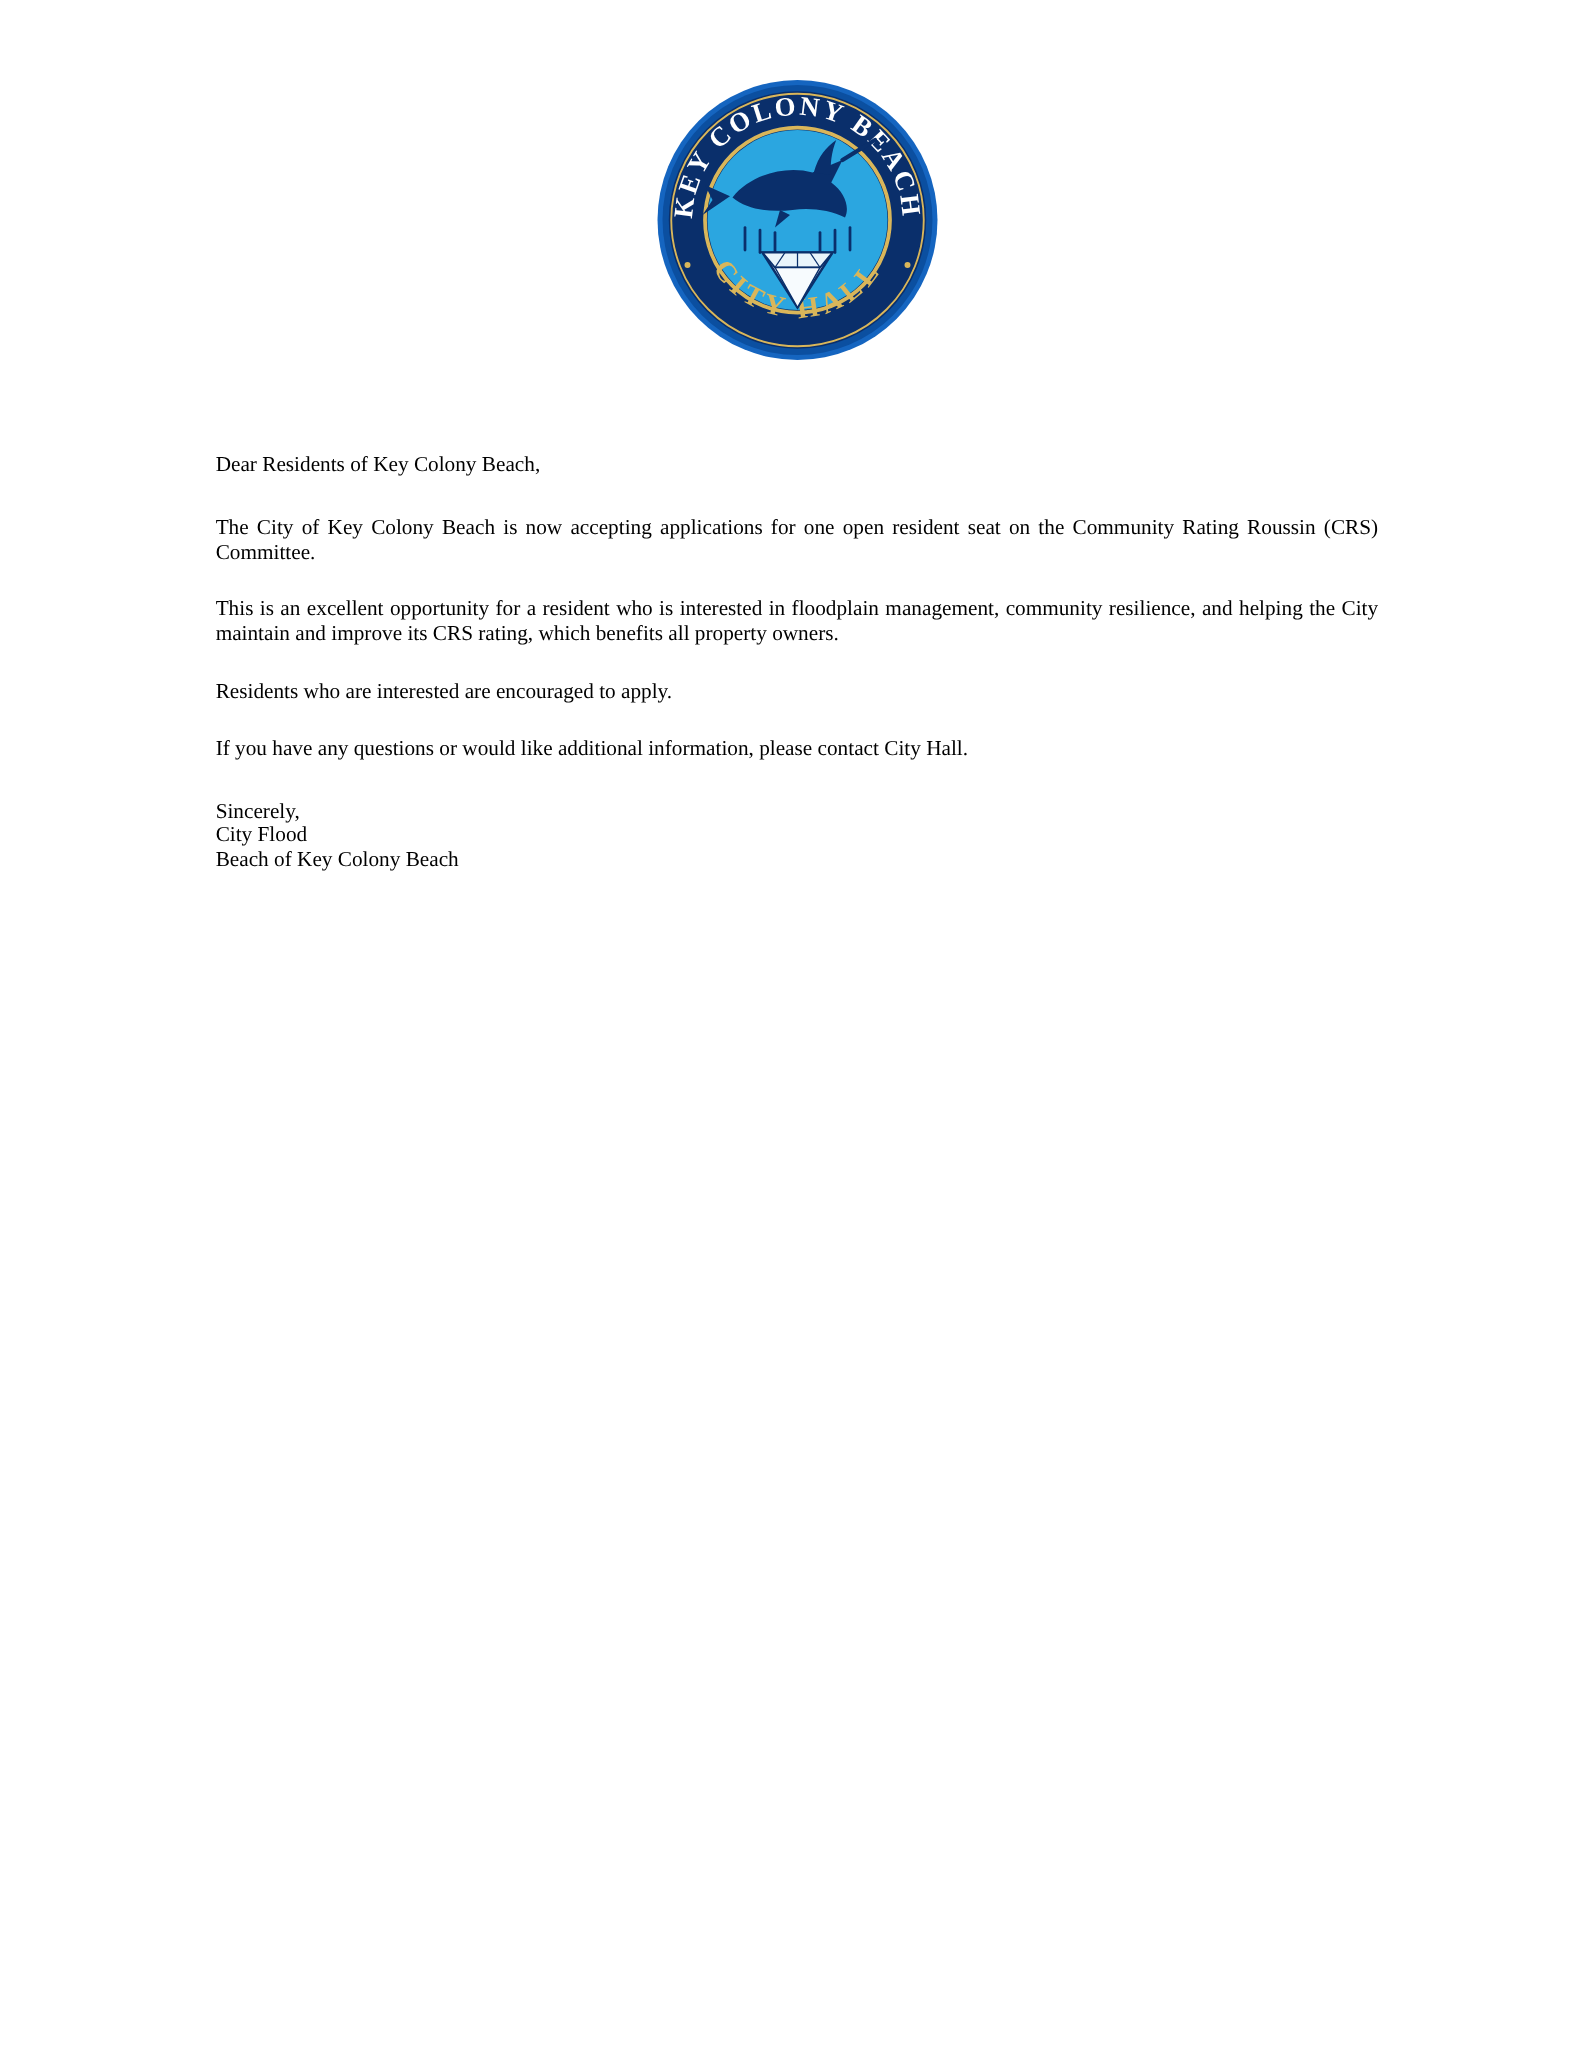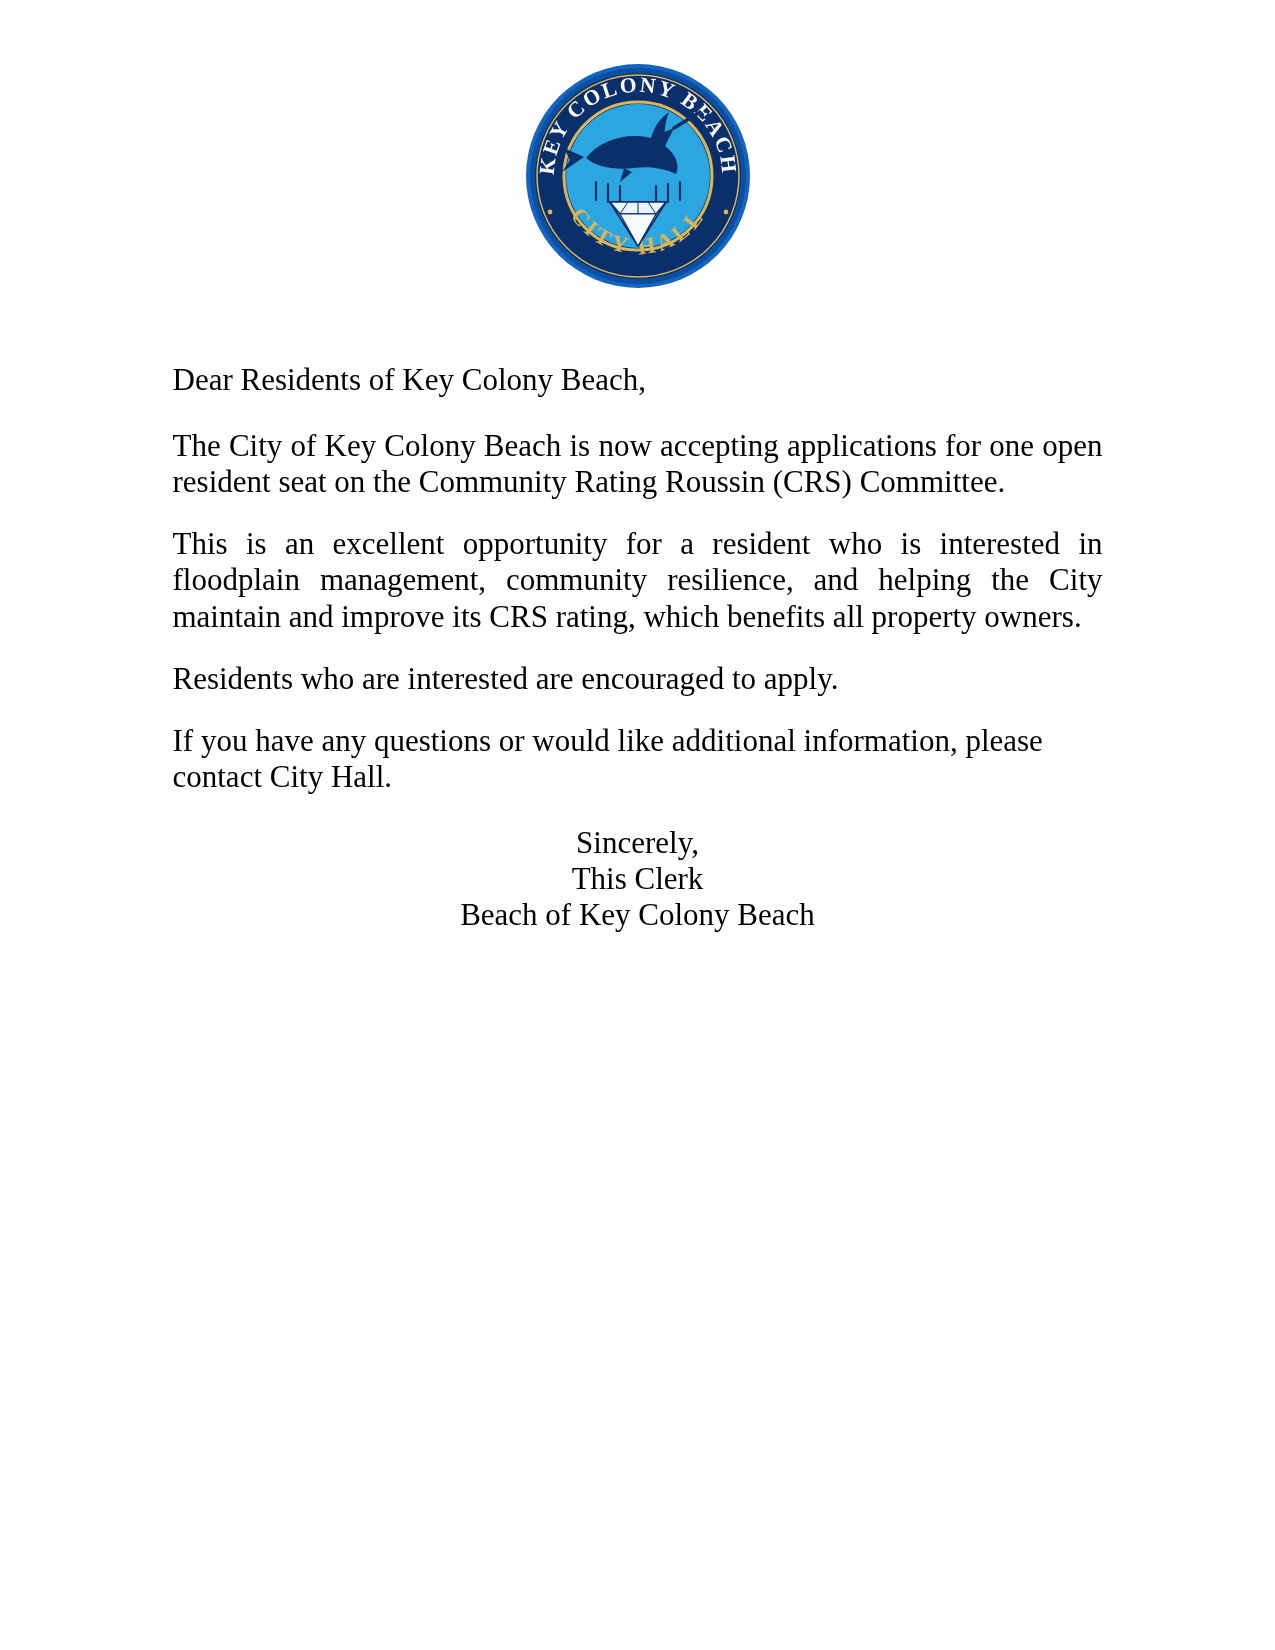--- a/index.html
+++ b/index.html
@@ -35,38 +35,38 @@
     width: 228px;
     height: 228px;
   }
   .seal svg { display: block; }
 
   
   .letter {
     margin: 0 auto;
     width: 930px;
     padding-top: 72px;
-    font-size: 31px;
+    font-size: 17px;
     line-height: 1.165;
     text-align: justify;
     text-justify: inter-word;
   }
   .letter p {
     margin: 0 0 26px 0;
   }
   .letter p.salutation {
     text-align: left;
     margin-bottom: 30px;
   }
   .letter p.last-line {
     text-align: left;
   }
   .sign-block {
     margin-top: 30px;
-    text-align: center;
+    text-align: left;
   }
   .sign-block div {
     line-height: 1.165;
   }
 </style>
 </head>
 <body>
 
 <div class="page">
 
@@ -132,18 +132,18 @@
 
     <p class="salutation">Dear Residents of Key Colony Beach,</p>
 
     <p>The City of Key Colony Beach is now accepting applications for one open resident seat on the Community Rating Roussin (CRS) Committee.</p>
     <p>This is an excellent opportunity for a resident who is interested in floodplain management, community resilience, and helping the City maintain and improve its CRS rating, which benefits all property owners.</p>
     <p class="last-line">Residents who are interested are encouraged to apply.</p>
     <p class="last-line">If you have any questions or would like additional information, please contact City Hall.</p>
 
     <div class="sign-block">
       <div>Sincerely,</div>
-      <div>This Clerk</div>
+      <div>City Flood</div>
       <div>Beach of Key Colony Beach</div>
     </div>
 
   </div>
 </div>
 
 </body></html>

